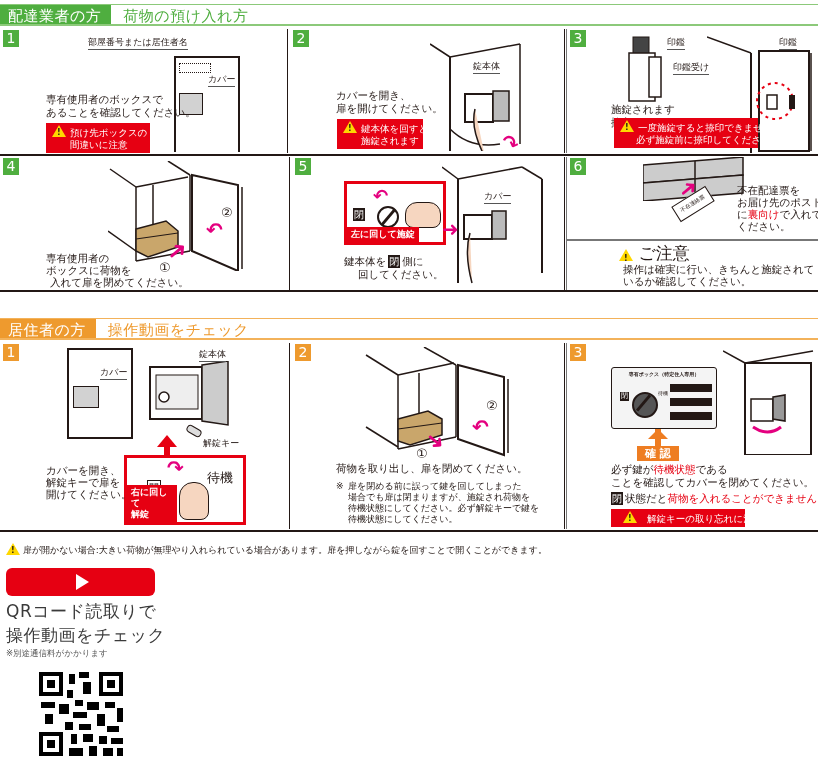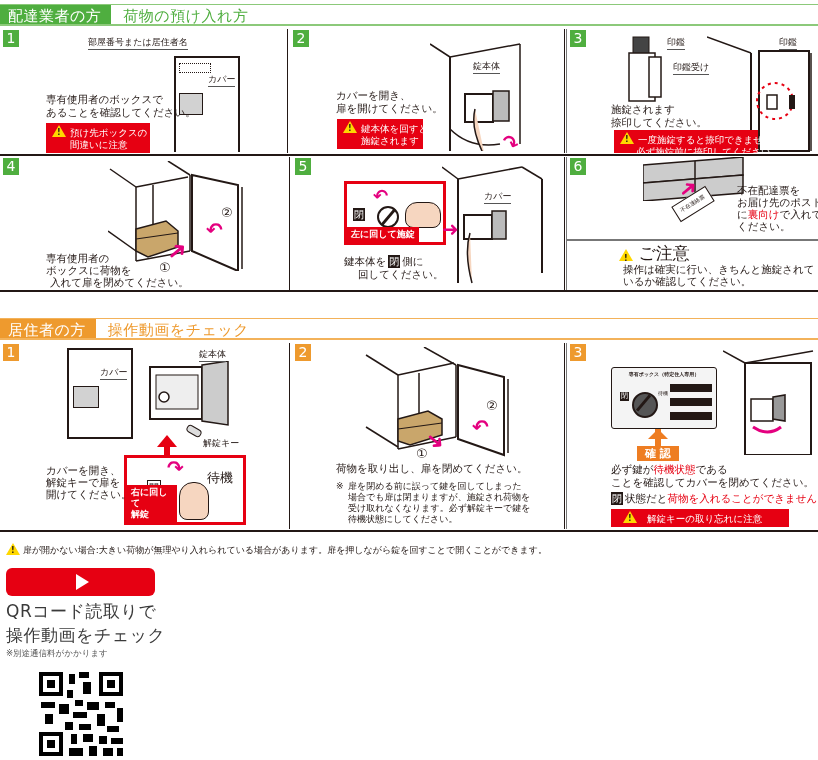--- a/index.html
+++ b/index.html
@@ -113,21 +113,21 @@
     <line x1="44" y1="18" x2="44" y2="118" stroke="#231815" stroke-width="2"></line>
     <rect x="52" y="16" width="50" height="100" fill="#fff" stroke="#231815" stroke-width="2"></rect>
     <line x1="104" y1="18" x2="104" y2="116" stroke="#231815" stroke-width="1.5"></line>
     <rect x="60" y="60" width="10" height="14" fill="#fff" stroke="#231815" stroke-width="1.5"></rect>
     <circle cx="68" cy="66" r="18" fill="none" stroke="#e60012" stroke-width="2" stroke-dasharray="3,4"></circle>
     <rect x="82" y="60" width="6" height="14" fill="#231815"></rect>
   </svg>
   <div class="lbl" style="left:212px;top:8px;">印鑑</div>
   <div class="txt" style="left:44px;top:74px;">施錠されます</div>
   <div class="txt" style="left:44px;top:87px;">捺印してください。</div>
-  <div class="warn" style="left:47px;top:101px;width:144px;text-align:right;">
+  <div class="warn" style="left:47px;top:89px;width:144px;text-align:right;">
     <span class="tri"></span><span>一度施錠すると捺印できません。</span><br>
     <span style="padding-left:16px;">必ず施錠前に捺印してください。</span>
   </div>
 </div>
 
 <div class="hline" style="top:154px;width:818px;"></div>
 
 <div class="panel green" style="left:0;top:157px;width:290px;height:133px;">
   <div class="step-num g">4</div>
   <svg style="position:absolute;left:108px;top:4px;" width="150" height="110">
@@ -259,21 +259,21 @@
     <line x1="144" y1="32" x2="144" y2="106" stroke="#231815" stroke-width="1.5"></line>
   </svg>
   <div class="arrow-pink" style="left:134px;top:88px;transform:rotate(40deg);font-size:22px;">➜</div>
   <div class="arrow-pink" style="left:180px;top:74px;">↶</div>
   <div class="circle-num" style="left:124px;top:104px;">①</div>
   <div class="circle-num" style="left:194px;top:56px;">②</div>
   <div class="txt" style="left:44px;top:119px;">荷物を取り出し、扉を閉めてください。</div>
   <div class="txt small" style="left:44px;top:137px;">※</div>
   <div class="txt small" style="left:56px;top:137px;">扉を閉める前に誤って鍵を回してしまった</div>
   <div class="txt small" style="left:56px;top:148px;">場合でも扉は閉まりますが、施錠され荷物を</div>
-  <div class="txt small" style="left:56px;top:159px;">受け取れなくなります。必ず解錠キーで鍵を</div>
+  <div class="txt small" style="left:56px;top:159px;">待機状態にしてください。必ず解錠キーで鍵を</div>
   <div class="txt small" style="left:56px;top:170px;">待機状態にしてください。</div>
 </div>
 
 <div class="panel last" style="left:566px;top:343px;width:252px;height:186px;border-left:1.5px solid #777;">
   <div class="step-num o">3</div>
   <div style="position:absolute;left:44px;top:24px;width:106px;height:62px;border:1.5px solid #231815;background:#f4f4f4;border-radius:3px;">
     <div style="position:absolute;left:0;top:3px;width:100%;text-align:center;font-size:5px;line-height:7px;font-weight:bold;">専有ボックス（特定住人専用）</div>
     <span class="kanji-box" style="position:absolute;left:6px;top:24px;font-size:7px;line-height:9px;">閉</span>
     <div class="dial" style="left:20px;top:24px;width:26px;height:26px;background:#555;"></div>
     <div style="position:absolute;left:46px;top:22px;font-size:5px;">待機</div>
@@ -292,21 +292,21 @@
     <polygon points="50,50 62,48 62,74 50,72" fill="#999" stroke="#231815" stroke-width="1.5"></polygon>
     <path d="M30 80 Q45 90 58 80" fill="none" stroke="#e4007f" stroke-width="3"></path>
   </svg>
   <div class="txt" style="left:44px;top:120px;">
     <span>必ず鍵が</span><span class="red">待機状態</span><span>である</span>
   </div>
   <div class="txt" style="left:44px;top:133px;">ことを確認してカバーを閉めてください。</div>
   <div class="txt" style="left:44px;top:149px;">
     <span class="kanji-box" style="margin-left:0;">閉</span><span>状態だと</span><span class="red">荷物を入れることができません。</span>
   </div>
-  <div class="warn" style="left:44px;top:166px;width:178px;padding-left:12px;">
+  <div class="warn" style="left:44px;top:166px;width:134px;padding-left:12px;">
     <span class="tri"></span> &nbsp;<span>解錠キーの取り忘れに注意</span>
   </div>
 </div>
 
 <div class="hline" style="top:530px;width:818px;"></div>
 
 <div class="footnote">
   <span class="tri-mark"></span>&nbsp;<span>扉が開かない場合:大きい荷物が無理やり入れられている場合があります。扉を押しながら錠を回すことで開くことができます。</span>
 </div>
 

